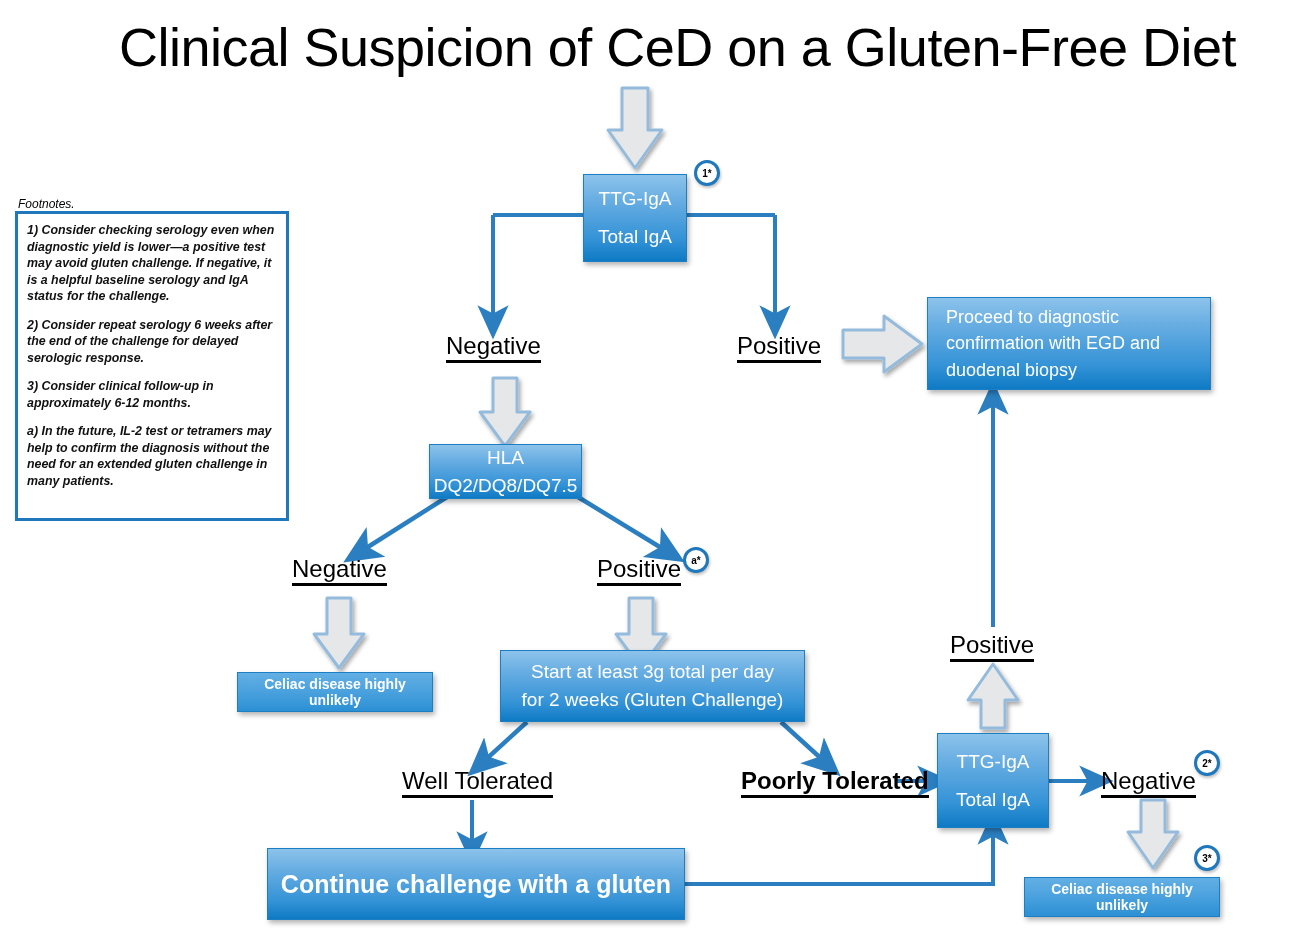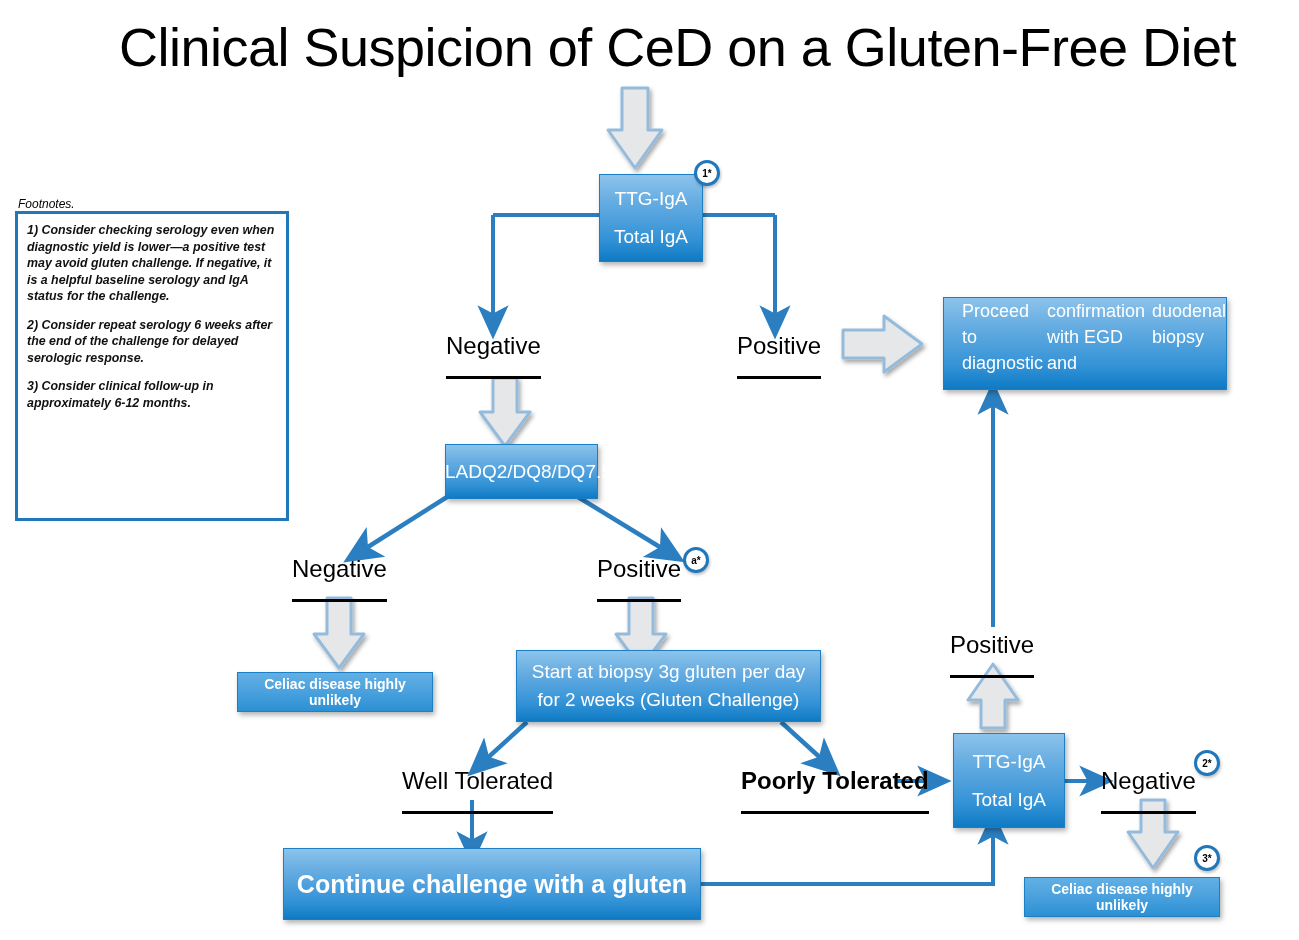--- a/index.html
+++ b/index.html
@@ -37,21 +37,20 @@
     box-sizing: border-box;
     background: linear-gradient(to bottom, #8CC3EB 0%, #67ADE2 30%, #3392D6 75%, #0E7AC4 100%);
     border: 1px solid #1C7FC4;
     color: #ffffff;
     display: flex;
     align-items: center;
     justify-content: center;
     text-align: center;
     line-height: 1.45;
     box-shadow: 2px 3px 5px rgba(0,0,0,0.30);
-    margin-left: 16px;
   }
   .box .line { display: block; }
 
   .box-flat {
     position: absolute;
     box-sizing: border-box;
     background: linear-gradient(to bottom, #62AFE4 0%, #4FA4DF 40%, #2C90D4 100%);
     border: 1px solid #1C7FC4;
     color: #ffffff;
     display: flex;
@@ -62,21 +61,21 @@
     box-shadow: 2px 3px 5px rgba(0,0,0,0.30);
   }
 
   
   .branch-label {
     position: absolute;
     font-size: 24px;
     color: #000000;
     white-space: nowrap;
     border-bottom: 3px solid #000000;
-    padding-bottom: 17px;
+    padding-bottom: 1px;
     line-height: 1.1;
   }
 
   
   .fn-badge {
     position: absolute;
     width: 26px;
     height: 26px;
     border-radius: 50%;
     border: 3px solid #1F77BC;
@@ -213,50 +212,51 @@
     <g filter="url(#sdw)">
       <path d="M1141,800 L1141,832 L1128,832 L1153,868 L1178,832 L1165,832 L1165,800 Z" fill="#E6E7E8" stroke="#95BBDC" stroke-width="3" stroke-linejoin="round"></path>
     </g>
   </svg>
 
   <div class="footnotes-caption">Footnotes.</div>
   <div class="footnotes-box">
     <p>1) Consider checking serology even when diagnostic yield is lower—a positive test may avoid gluten challenge. If negative, it is a helpful baseline serology and IgA status for the challenge.</p>
     <p>2) Consider repeat serology 6 weeks after the end of the challenge for delayed serologic response.</p>
     <p>3) Consider clinical follow-up in approximately 6-12 months.</p>
+    <p>a) In the future, IL-2 test or tetramers may help to confirm the diagnosis without the need for an extended gluten challenge in many patients.</p>
   </div>
 
   <div class="box" style="left:583px; top:174px; width:104px; height:88px; font-size:19px; flex-direction:column;">
     <span class="line">TTG-IgA</span>
     <span class="line" style="margin-top:10px;">Total  IgA</span>
   </div>
   <div class="fn-badge" style="left:694px; top:160px;">1*</div>
 
   <div class="branch-label" style="left:446px; top:333px;">Negative</div>
   <div class="branch-label" style="left:737px; top:333px;">Positive</div>
 
-  <div class="box" style="left:927px; top:297px; width:284px; height:93px; font-size:18px; align-items:flex-start; padding-left:18px; justify-content:center;">
+  <div class="box" style="left:927px; top:297px; width:284px; height:93px; font-size:18px; flex-direction:column; align-items:flex-start; padding-left:18px; justify-content:center;">
     <span class="line" style="text-align:left;">Proceed to diagnostic</span>
     <span class="line" style="text-align:left;">confirmation with EGD and</span>
     <span class="line" style="text-align:left;">duodenal biopsy</span>
   </div>
 
-  <div class="box" style="left:429px; top:444px; width:153px; height:55px; font-size:19px; flex-direction:row; justify-content:center;">
+  <div class="box" style="left:429px; top:444px; width:153px; height:55px; font-size:19px; flex-direction:column; justify-content:center;">
     <span class="line">HLA</span>
     <span class="line">DQ2/DQ8/DQ7.5</span>
   </div>
 
   <div class="branch-label" style="left:292px; top:556px;">Negative</div>
   <div class="branch-label" style="left:597px; top:556px;">Positive</div>
   <div class="fn-badge" style="left:683px; top:547px;">a*</div>
 
   <div class="box-flat" style="left:237px; top:672px; width:196px; height:40px; font-size:14px;">Celiac disease highly unlikely</div>
 
   <div class="box" style="left:500px; top:650px; width:305px; height:72px; font-size:19px; flex-direction:column; justify-content:center;">
-    <span class="line">Start at biopsy 3g gluten per day</span>
+    <span class="line">Start at least 3g total per day</span>
     <span class="line">for 2 weeks (Gluten Challenge)</span>
   </div>
 
   <div class="branch-label" style="left:402px; top:768px;">Well Tolerated</div>
   <div class="branch-label" style="left:741px; top:768px;font-weight:bold;">Poorly Tolerated</div>
 
   <div class="box" style="left:267px; top:848px; width:418px; height:72px; font-size:25px; font-weight:bold; flex-direction:column; justify-content:center;">
     <span class="line">Continue challenge with a gluten</span>
   </div>
 

